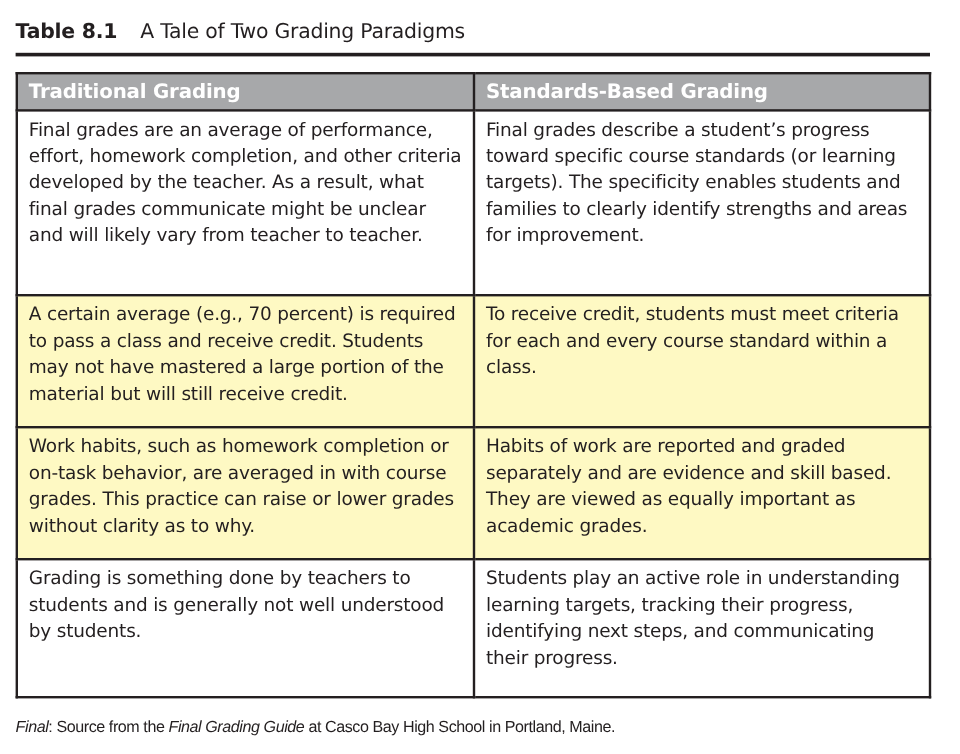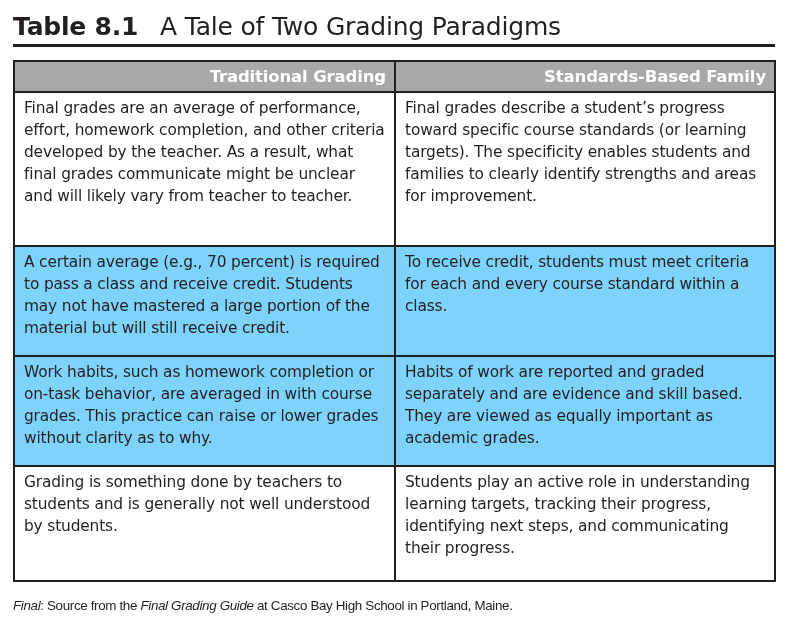--- a/index.html
+++ b/index.html
@@ -1,26 +1,26 @@
 <!DOCTYPE html>
 <html><head>
 <meta charset="utf-8">
 <style>
   html,body{margin:0;padding:0;background:#ffffff;}
   body{width:800px;height:628px;position:relative;overflow:hidden;font-family:"DejaVu Sans","Liberation Sans",sans-serif;color:#231f20;}
-  .title{position:absolute;left:13px;top:13px;font-size:25px;line-height:28px;white-space:nowrap;letter-spacing:-0.2px;}
+  .title{position:absolute;left:13px;top:13px;font-size:17px;line-height:28px;white-space:nowrap;letter-spacing:-0.2px;}
   .title .num{font-weight:bold;margin-right:14px;}
   .title .txt{font-weight:normal;}
   .rule{position:absolute;left:13px;top:44px;width:762px;height:3px;background:#231f20;}
   table{position:absolute;left:13px;top:60px;width:761px;border-collapse:collapse;table-layout:fixed;}
   td,th{border:2px solid #231f20;vertical-align:top;text-align:left;padding:4px 8px 16px 9px;font-size:15.4px;line-height:22px;letter-spacing:-0.15px;}
-  th{background:#a7a8aa;color:#ffffff;font-weight:bold;padding:3px 8px 3px 9px;line-height:23px;font-size:16.5px;text-align:right;}
+  th{background:#a7a8aa;color:#ffffff;font-weight:bold;padding:3px 8px 3px 9px;line-height:23px;font-size:16.5px;}
   col.c1{width:381px;}
   col.c2{width:380px;}
-  tr.shade td{background:#7dd3fc;margin-top:28px;}
+  tr.shade td{background:#fef9c3;margin-top:28px;}
   tr.r1 td{height:132px;}
   tr.r2 td{height:85px;}
   tr.r3 td{height:67px;}
   tr.r4 td{height:81px;}
   tr.r5 td{height:93px;}
   .source{position:absolute;left:13px;top:596px;font-size:13.4px;line-height:20px;white-space:nowrap;letter-spacing:-0.35px;font-family:"Liberation Sans",sans-serif;}
   .source i{font-style:italic;}
 </style>
 </head>
 <body>
@@ -32,21 +32,21 @@
 <div class="rule"></div>
 
 <table>
   <colgroup>
       <col class="c1">
       <col class="c2">
     </colgroup>
   <thead>
     <tr>
       <th>Traditional Grading</th>
-      <th>Standards-Based Family</th>
+      <th>Standards-Based Grading</th>
     </tr>
   </thead>
   <tbody>
     <tr class="r1">
       <td>Final grades are an average of performance, effort, homework completion, and other criteria developed by the teacher. As a result, what final grades communicate might be unclear and will likely vary from teacher to teacher.</td>
       <td>Final grades describe a student’s progress toward specific course standards (or learning targets). The specificity enables students and families to clearly identify strengths and areas for improvement.</td>
     </tr>
     <tr class="r2 shade">
       <td>A certain average (e.g., 70 percent) is required to pass a class and receive credit. Students may not have mastered a large portion of the material but will still receive credit.</td>
       <td>To receive credit, students must meet criteria for each and every course standard within a class.</td>

